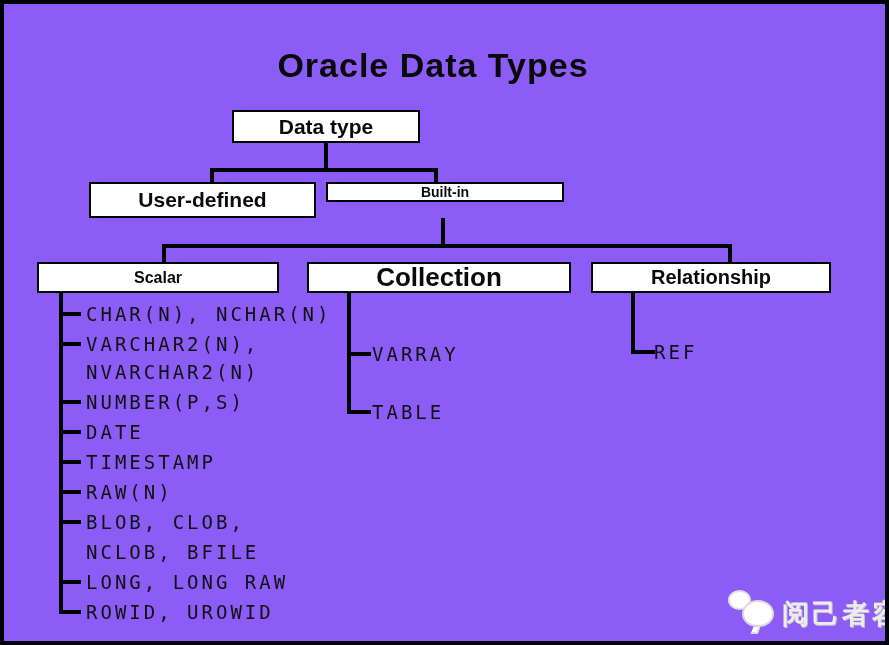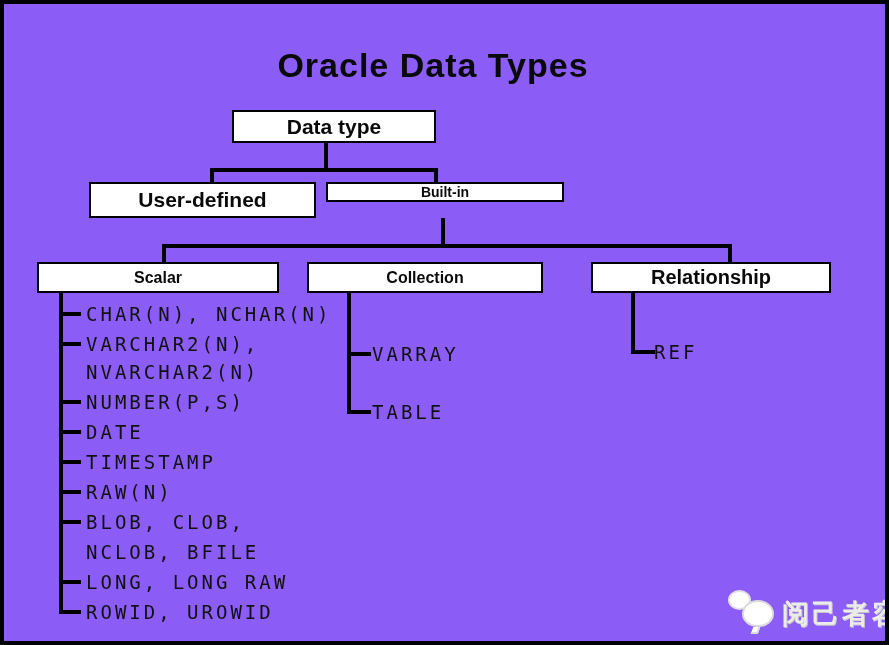--- a/index.html
+++ b/index.html
@@ -27,25 +27,25 @@
   .node {
     position: absolute;
     border: 2px solid #000000;
     background: #ffffff;
     display: flex;
     align-items: center;
     justify-content: center;
     font-weight: bold;
     color: #0a0a0a;
   }
-  .node-root        { left:228px; top:106px; width:204px; height:33px; font-size:21px; }
+  .node-root        { left:228px; top:106px; width:188px; height:33px; font-size:21px; }
   .node-userdefined { left: 85px; top:178px; width:227px; height:36px; font-size:21px; }
   .node-builtin     { left:322px; top:178px; width:238px; height:20px; font-size:14px; }
   .node-scalar      { left: 33px; top:258px; width:242px; height:31px; font-size:16px; }
-  .node-collection  { left:303px; top:258px; width:236px; height:31px; font-size:16px; }
+  .node-collection  { left:303px; top:258px; width:264px; height:31px; font-size:26px; }
   .node-relationship{ left:587px; top:258px; width:240px; height:31px; font-size:20px; }
 
   .line { position: absolute; background: #000000; }
 
   .leaf {
     position: absolute;
     font-family: "DejaVu Sans Mono", "Liberation Mono", monospace;
     font-size: 19px;
     letter-spacing: 3px;
     color: #111111;

